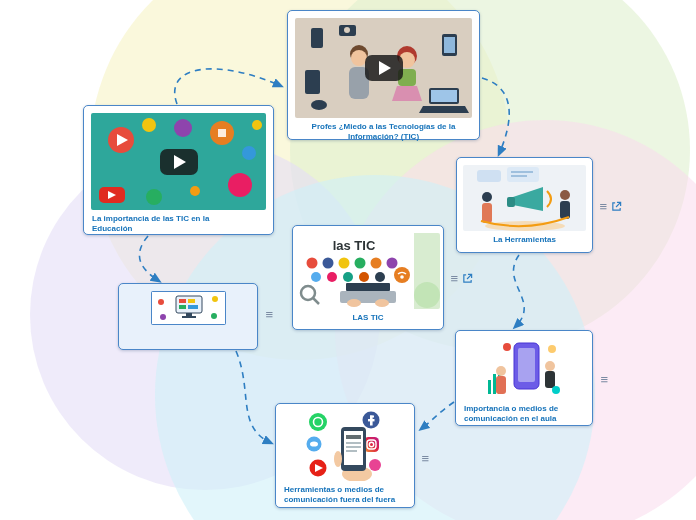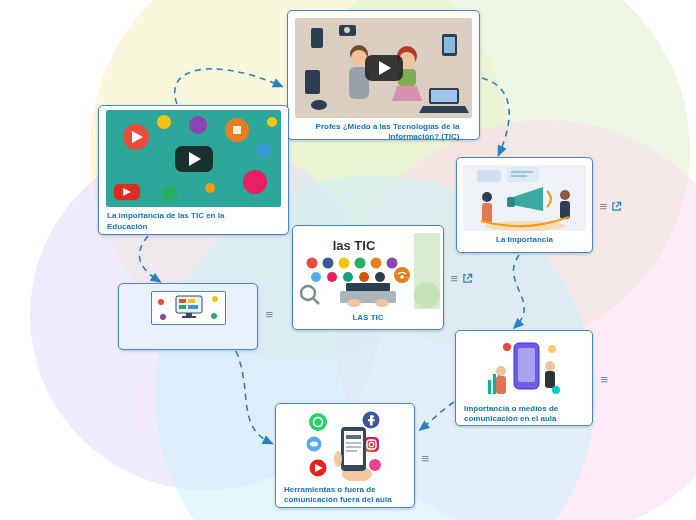--- a/index.html
+++ b/index.html
@@ -76,24 +76,24 @@
         <rect x="54" y="49" width="20" height="32" rx="6" fill="#98a1aa"></rect>
         <circle cx="112" cy="38" r="10" fill="#b03a2e"></circle>
         <circle cx="112" cy="42" r="8" fill="#f0c49e"></circle>
         <rect x="103" y="51" width="18" height="17" rx="4" fill="#7fae4f"></rect>
         <polygon points="102,68 122,68 127,83 97,83" fill="#d98fb0"></polygon>
       </svg>
       <div class="play-btn">
           <div class="play-tri"></div>
         </div>
     </div>
-    <div class="node-label center" style="max-width:152px;text-align:right;">Profes ¿Miedo a las Tecnologías de la Información? (TIC)</div>
-  </div>
-
-  <div class="node" style="left:98px; top:105px; width:191px; height:130px;justify-content:center;">
+    <div class="node-label center" style="max-width:152px;">Profes ¿Miedo a las Tecnologías de la Información? (TIC)</div>
+  </div>
+
+  <div class="node" style="left:83px; top:105px; width:191px; height:130px;">
     <div class="thumb" style="width:175px; height:97px;">
       <svg viewBox="0 0 175 97" width="175" height="97">
         <rect width="175" height="97" fill="#2ea79b"></rect>
         <circle cx="30" cy="27" r="13" fill="#e74c3c"></circle>
         <polygon points="26,21 26,33 37,27" fill="#fff"></polygon>
         <circle cx="58" cy="12" r="7" fill="#f1c40f"></circle>
         <circle cx="92" cy="15" r="9" fill="#8e44ad"></circle>
         <circle cx="131" cy="20" r="12" fill="#e67e22"></circle>
         <rect x="127" y="16" width="8" height="8" fill="#fff" opacity="0.85"></rect>
         <circle cx="158" cy="40" r="7" fill="#3498db"></circle>
@@ -123,21 +123,21 @@
         <rect x="44" y="32" width="8" height="10" rx="2" fill="#2c8c85"></rect>
         <path d="M84,26 q8,8 0,16" stroke="#f39c12" stroke-width="2" fill="none"></path>
         <circle cx="24" cy="32" r="5" fill="#2c3e50"></circle>
         <rect x="19" y="38" width="10" height="20" rx="3" fill="#e07856"></rect>
         <circle cx="102" cy="30" r="5" fill="#8a5a44"></circle>
         <rect x="97" y="36" width="10" height="18" rx="3" fill="#2c3e50"></rect>
         <ellipse cx="62" cy="61" rx="40" ry="5" fill="#f5dcb8"></ellipse>
         <path d="M18,56 Q62,68 106,52" stroke="#f39c12" stroke-width="2" fill="none"></path>
       </svg>
     </div>
-    <div class="node-label center">La Importancia</div>
+    <div class="node-label center">La Herramientas</div>
     <div class="node-ext" style="right:-30px; top:42px;">
       <span class="menu-icon">≡</span>
       <span class="extlink-icon">
         <svg width="11" height="11" viewBox="0 0 12 12">
             <path d="M4.5 2 H2 V10 H10 V7.5" fill="none" stroke="#2e7ec2" stroke-width="1.3"></path>
             <path d="M6.5 1.5 H10.5 V5.5 M10.5 1.5 L5.5 6.5" fill="none" stroke="#2e7ec2" stroke-width="1.3"></path>
           </svg>
       </span>
     </div>
   </div>
@@ -267,19 +267,19 @@
         <ellipse cx="52" cy="63" rx="15" ry="8" fill="#f3c9a2"></ellipse>
         <rect x="36" y="16" width="25" height="44" rx="4" fill="#34495e"></rect>
         <rect x="39" y="20" width="19" height="34" fill="#ffffff"></rect>
         <rect x="41" y="24" width="15" height="4" fill="#636e72"></rect>
         <rect x="41" y="31" width="15" height="2" fill="#b2bec3"></rect>
         <rect x="41" y="35" width="15" height="2" fill="#b2bec3"></rect>
         <rect x="41" y="39" width="11" height="2" fill="#b2bec3"></rect>
         <ellipse cx="33" cy="48" rx="4" ry="8" fill="#f3c9a2"></ellipse>
       </svg>
     </div>
-    <div class="node-label" style="max-width:124px; margin-right:auto;">Herramientas o fuera de comunicación fuera del aula</div>
+    <div class="node-label" style="max-width:124px; margin-right:auto;">Herramientas o medios de comunicación fuera del fuera</div>
     <div class="node-ext" style="right:-15px; top:48px;">
       <span class="menu-icon">≡</span>
     </div>
   </div>
 
 </div>
 
 </body></html>

